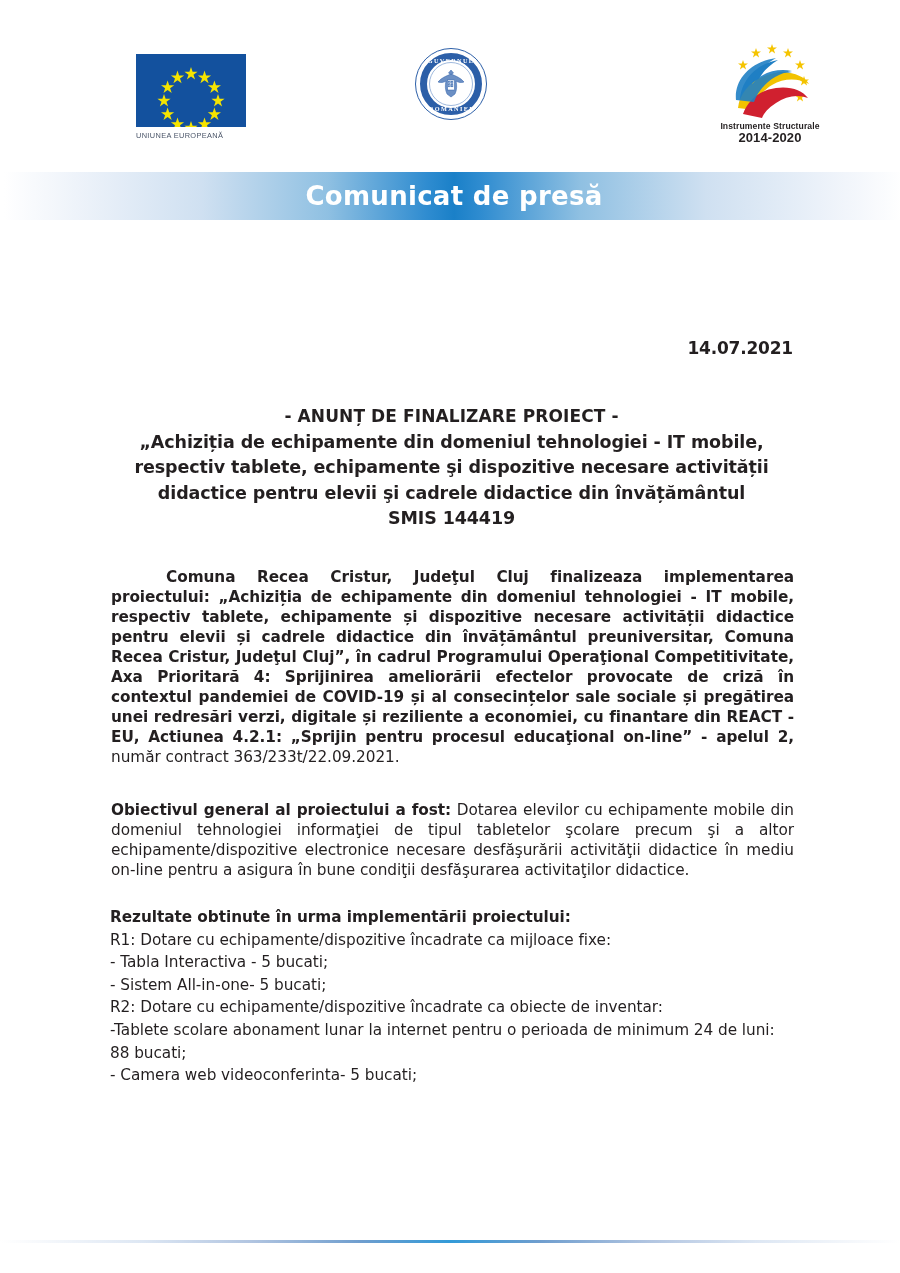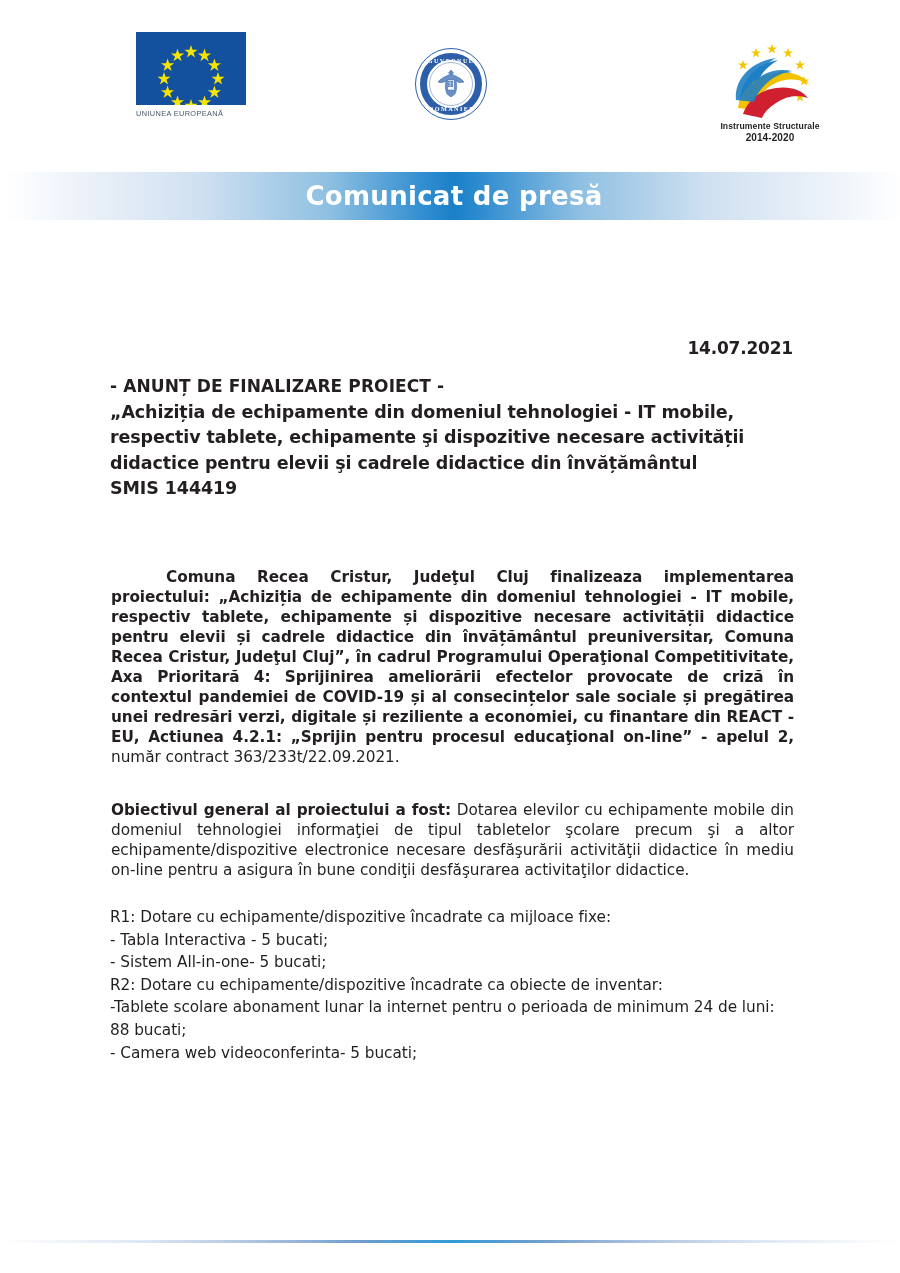--- a/index.html
+++ b/index.html
@@ -21,21 +21,21 @@
     position: absolute;
     top: 0; left: 0;
     width: 900px;
     height: 165px;
   }
 
   
   .eu-logo {
     position: absolute;
     left: 108px;
-    top: 32px;
+    top: 54px;
     width: 86px;
     padding-left: 28px;
   }
   .eu-flag {
     width: 110px;
     height: 73px;
     background: #13519e;
     position: relative;
   }
   .eu-caption {
@@ -118,21 +118,21 @@
   .is-caption {
     text-align: center;
     font-size: 8.6px;
     font-weight: bold;
     color: #231f20;
     font-family: "Liberation Sans", sans-serif;
     line-height: 11px;
     letter-spacing: 0.1px;
     margin-top: 1px;
   }
-  .is-caption .yr { font-size: 10px; }
+  .is-caption .yr { font-size: 13px; }
 
   
   .banner {
     position: absolute;
     left: 4px;
     top: 172px;
     width: 900px;
     height: 48px;
     background: linear-gradient(to right,
         #ffffff 0%,
@@ -173,23 +173,23 @@
     width: 683px;
     text-align: right;
     font-size: 17px;
     font-weight: bold;
     letter-spacing: -0.2px;
   }
 
   .title-block {
     position: absolute;
     left: 0;
-    top: 374px;
-    width: 683px;
-    text-align: left;
+    top: 404px;
+    width: 683px;
+    text-align: center;
     font-size: 17.5px;
     font-weight: bold;
     line-height: 25.5px;
     letter-spacing: -0.1px;
   }
   .title-block .anunt {
     font-size: 17px;
     letter-spacing: 0.1px;
   }
 
@@ -336,20 +336,21 @@
 
   <div class="para" id="para-intro">
     <span class="indent"></span><span>Comuna Recea Cristur, Judeţul Cluj finalizeaza implementarea proiectului: „Achiziția de echipamente din domeniul tehnologiei - IT mobile, respectiv tablete, echipamente și dispozitive necesare activității didactice pentru elevii și cadrele didactice din învățământul preuniversitar, Comuna Recea Cristur, Judeţul Cluj”, în cadrul Programului Operaţional Competitivitate, Axa Prioritară 4: Sprijinirea ameliorării efectelor provocate de criză în contextul pandemiei de COVID-19 și al consecințelor sale sociale și pregătirea unei redresări verzi, digitale și reziliente a economiei, cu finantare din REACT - EU, Actiunea 4.2.1: „Sprijin pentru procesul educaţional on-line” - apelul 2,</span><span class="normal"> număr contract 363/233t/22.09.2021.</span>
   </div>
 
   <div class="para" id="para-obiectiv">
     <b>Obiectivul general al proiectului a fost:</b><span> Dotarea elevilor cu echipamente mobile din domeniul tehnologiei informaţiei de tipul tabletelor şcolare precum şi a altor echipamente/dispozitive electronice necesare desfăşurării activităţii didactice în mediu on-line pentru a asigura în bune condiţii desfăşurarea activitaţilor didactice.</span>
   </div>
 
   <div class="results">
+    <span class="head rline">Rezultate obtinute în urma implementării proiectului:</span>
 
     <span class="rline"><span class="rkey">R1:</span><span> Dotare cu echipamente/dispozitive încadrate ca mijloace fixe:</span></span>
     <span class="rline">- Tabla Interactiva - 5 bucati;</span>
     <span class="rline">- Sistem All-in-one- 5 bucati;</span>
 
     <span class="rline"><span class="rkey">R2:</span><span> Dotare cu echipamente/dispozitive încadrate ca obiecte de inventar:</span></span>
     <span class="rline">-Tablete scolare abonament lunar la internet pentru o perioada de minimum 24 de luni: 88 bucati;</span>
     <span class="rline">- Camera web videoconferinta- 5 bucati;</span>
   </div>
 </div>

